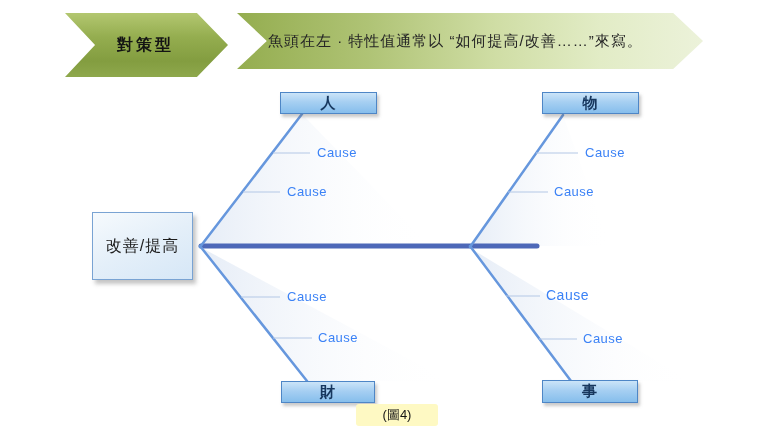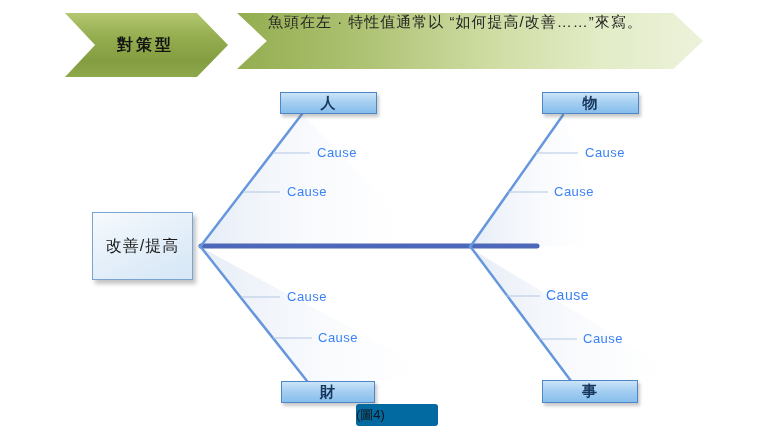--- a/index.html
+++ b/index.html
@@ -13,21 +13,21 @@
     clip-path:polygon(1.8% 0%, 80.8% 0%, 99.4% 50%, 80.8% 100%, 1.8% 100%, 19.8% 50%);
     background:linear-gradient(180deg,#b3c770 0%,#94ad4f 38%,#839d40 75%,#8ea84c 100%);
     display:flex;align-items:center;justify-content:center;
     filter:drop-shadow(2px 3px 2px rgba(0,0,0,0.30));
   }
   .banner-tag span{font-size:16px;font-weight:bold;color:#141414;letter-spacing:3px;}
   .banner-body{
     position:absolute;left:237px;top:13px;width:466px;height:56px;
     clip-path:polygon(0% 0%, 93.6% 0%, 100% 50%, 93.6% 100%, 0% 100%, 6.4% 50%);
     background:linear-gradient(90deg,#94ad4f 0%,#afc375 28%,#cfdda4 55%,#e2ecc6 78%,#ecf2da 100%);
-    display:flex;
+    display:flex;align-items:center;
     filter:drop-shadow(2px 3px 2px rgba(0,0,0,0.30));
   }
   .banner-body span{font-size:15px;color:#252525;padding-left:31px;letter-spacing:1px;}
   
   svg.bones{position:absolute;left:0;top:0;}
   
   .cat-box{
     position:absolute;box-sizing:border-box;
     background:linear-gradient(180deg,#cbe4f8 0%,#a6cff2 45%,#86beec 100%);
     border:1px solid #4e86c6;
@@ -47,22 +47,22 @@
     box-shadow:3px 4px 4px rgba(110,110,110,0.40);
     display:flex;align-items:center;justify-content:center;
     font-size:16px;color:#1d1d1d;letter-spacing:1px;
   }
   
   .cause{position:absolute;color:#3b82f6;font-size:13px;letter-spacing:0.5px;}
   .cause.lg{font-size:14px;}
   
   .caption{
     position:absolute;left:356px;top:404px;width:82px;height:22px;
-    background:#0369a1;border-radius:3px;
-    display:flex;align-items:center;
+    background:#fef9c3;border-radius:3px;
+    display:flex;align-items:center;justify-content:center;
     font-size:13px;color:#141414;
   }
 </style>
 </head>
 <body>
 
 <div class="stage">
 
   <div class="banner-tag">
     <span>對策型</span>

